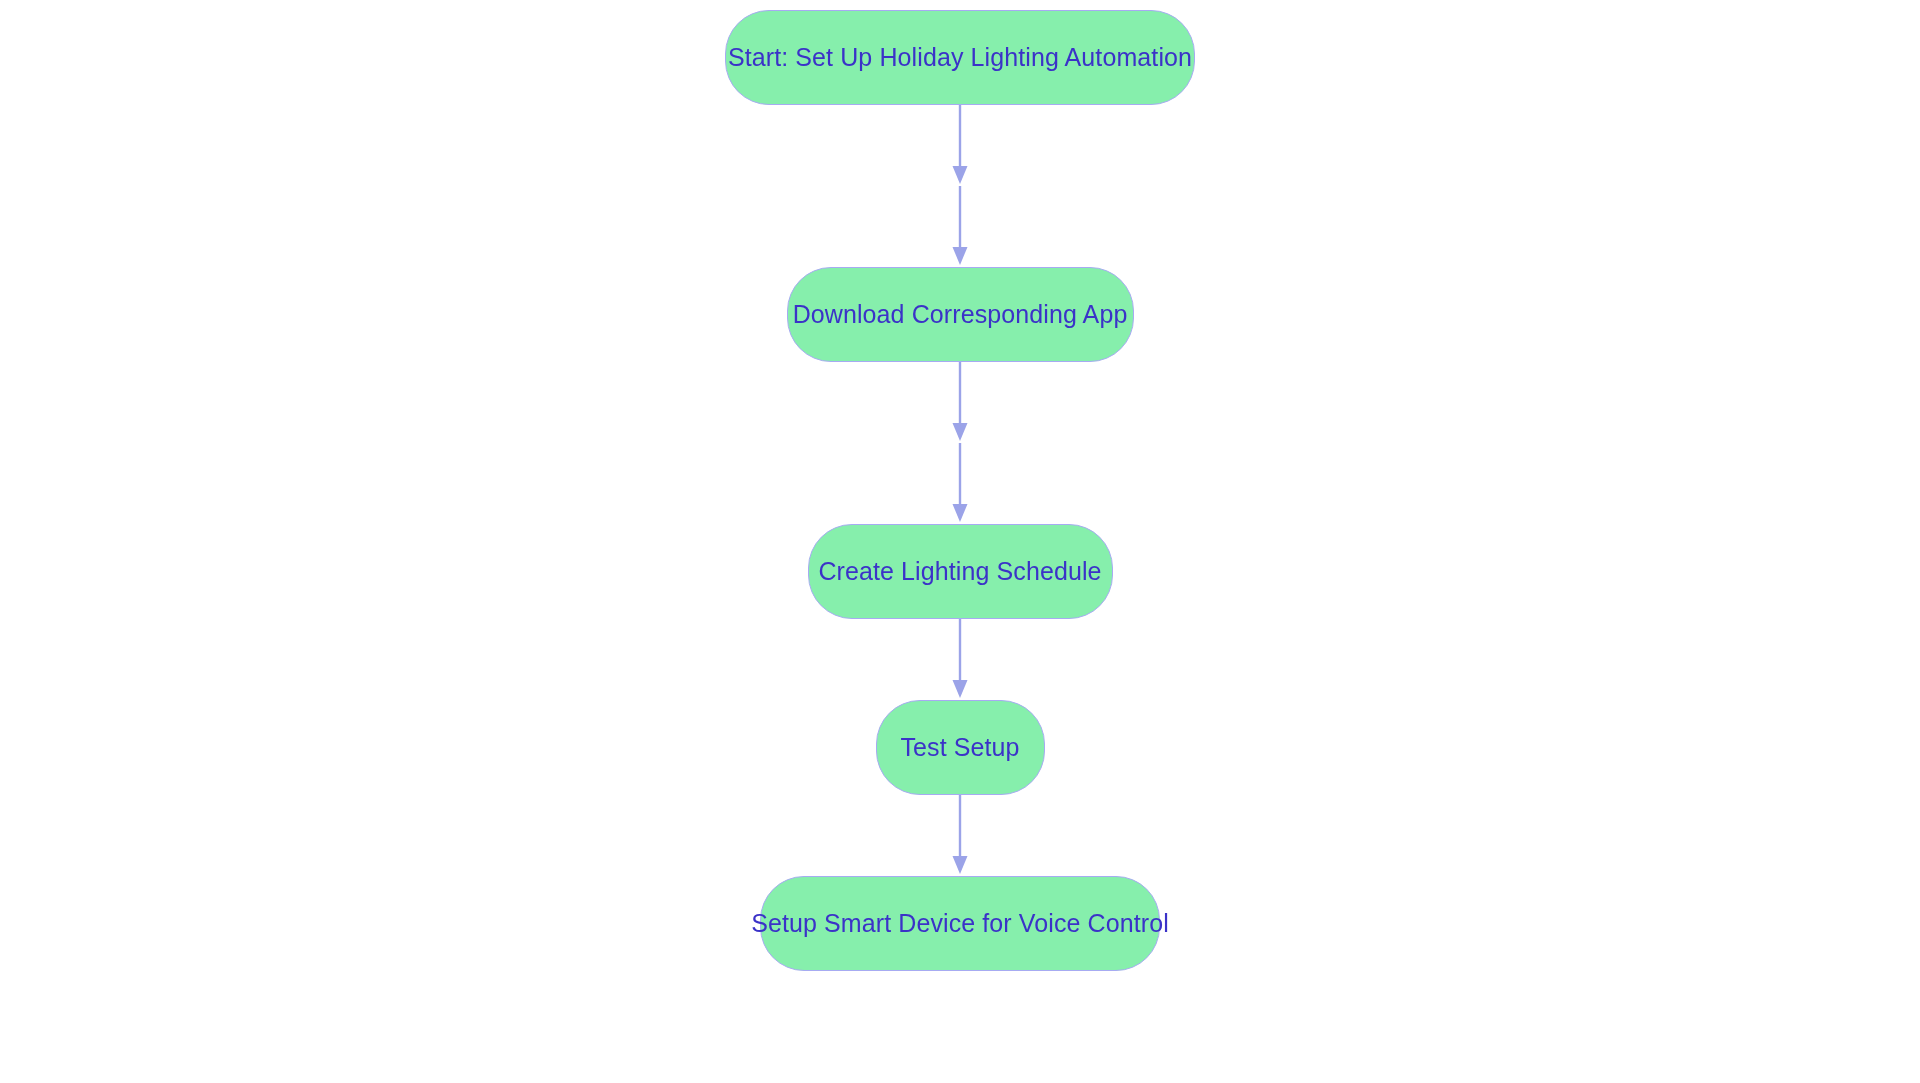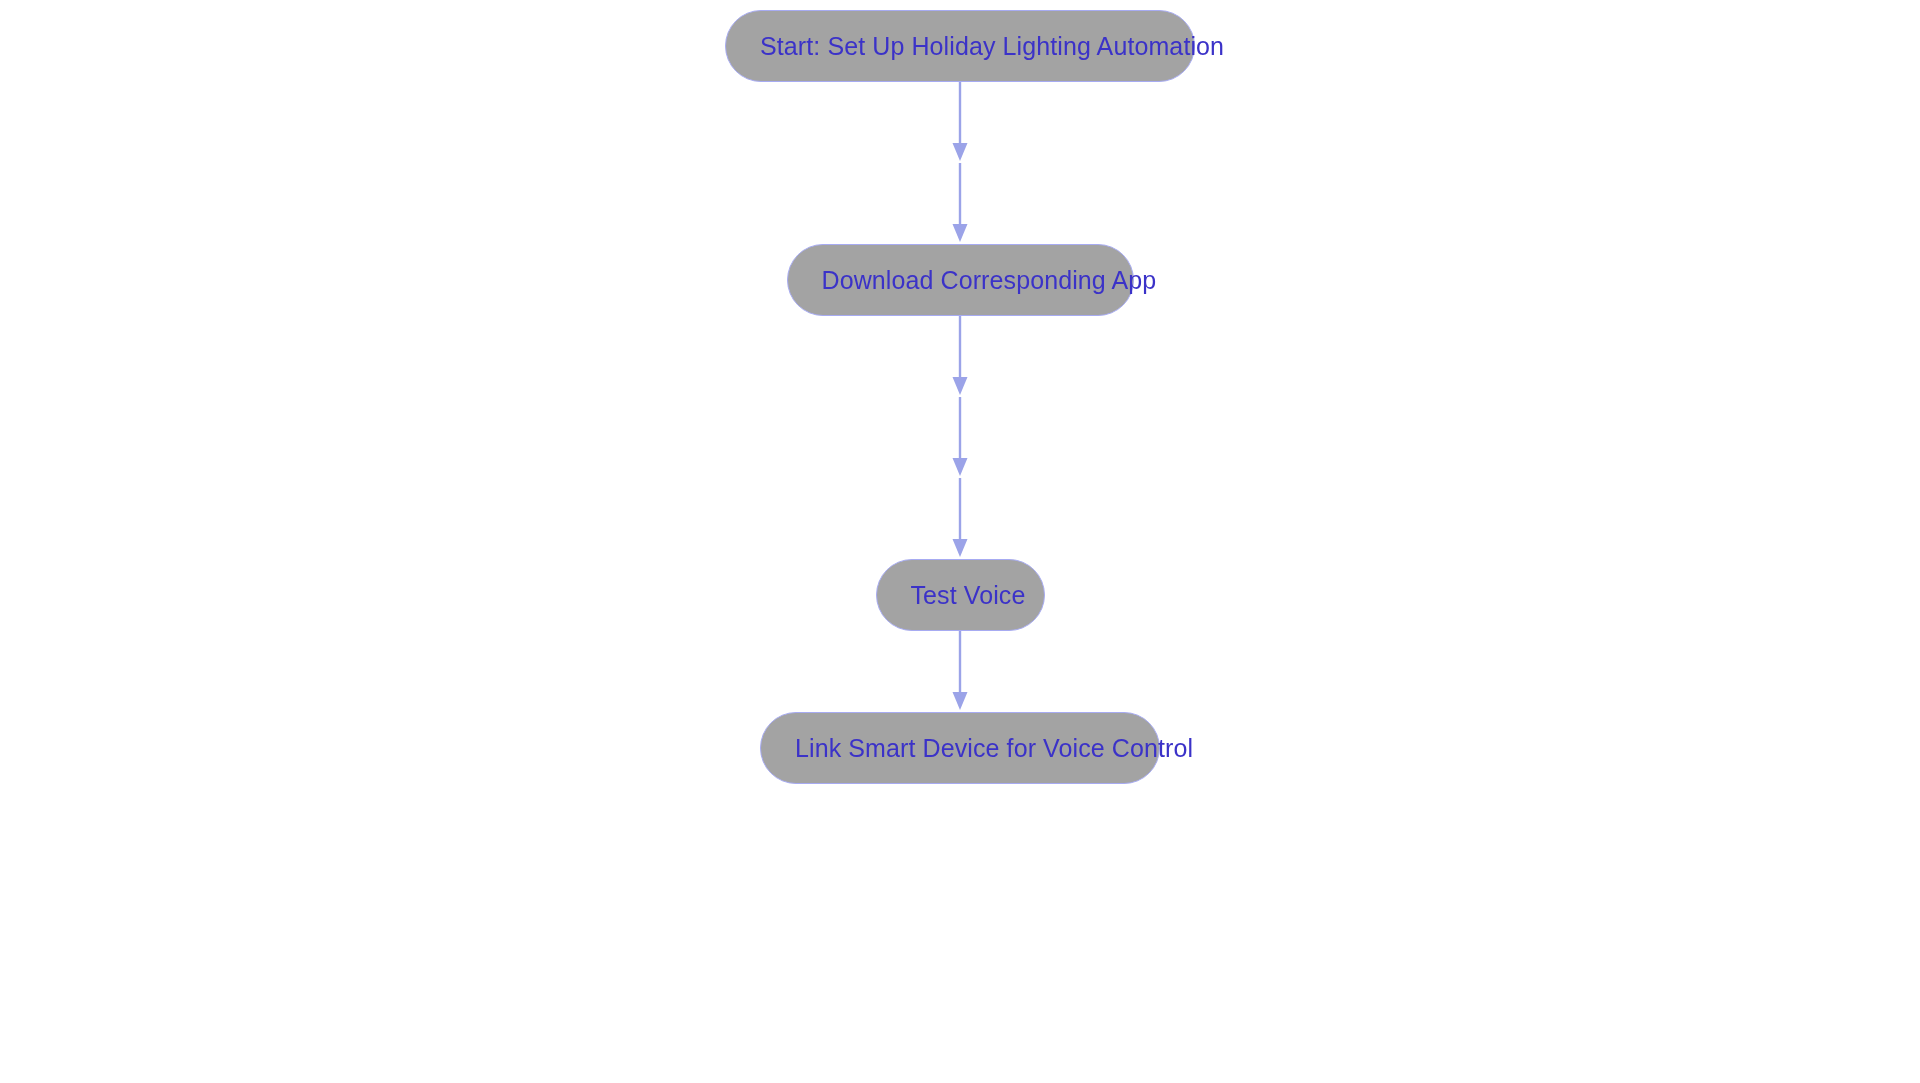--- a/index.html
+++ b/index.html
@@ -23,26 +23,27 @@
     left: 0;
     top: 0;
     width: 1920px;
     height: 1083px;
     display: flex;
     flex-direction: column;
     align-items: center;
   }
   .node {
     box-sizing: border-box;
-    height: 72px;
+    height: 95px;
     border-radius: 44px;
-    background: #a3a3a3;
+    background: #86efac;
     border: 1.6px solid #a7abf2;
     display: flex;
     align-items: center;
+    justify-content: center;
     flex: 0 0 auto;
   }
   .node-label {
     color: #3b32c8;
     font-size: 25px;
     font-weight: 400;
     letter-spacing: 0.1px;
     white-space: nowrap;
     line-height: 1;
     padding: 0 34px;
@@ -91,33 +92,36 @@
       <line x1="12" y1="0" x2="12" y2="64" stroke="#9ba3e8" stroke-width="2.4"></line>
       <polygon points="12,79 4.5,61 19.5,61" fill="#9ba3e8"></polygon>
     </svg>
 
 
     <svg class="connector" viewBox="0 0 24 81" preserveAspectRatio="none" aria-hidden="true">
       <line x1="12" y1="0" x2="12" y2="64" stroke="#9ba3e8" stroke-width="2.4"></line>
       <polygon points="12,79 4.5,61 19.5,61" fill="#9ba3e8"></polygon>
     </svg>
 
+    <div class="node n4">
+      <span class="node-label">Create Lighting Schedule</span>
+    </div>
 
     <svg class="connector" viewBox="0 0 24 81" preserveAspectRatio="none" aria-hidden="true">
       <line x1="12" y1="0" x2="12" y2="64" stroke="#9ba3e8" stroke-width="2.4"></line>
       <polygon points="12,79 4.5,61 19.5,61" fill="#9ba3e8"></polygon>
     </svg>
 
     <div class="node n5">
-      <span class="node-label">Test Voice</span>
+      <span class="node-label">Test Setup</span>
     </div>
 
     <svg class="connector" viewBox="0 0 24 81" preserveAspectRatio="none" aria-hidden="true">
       <line x1="12" y1="0" x2="12" y2="64" stroke="#9ba3e8" stroke-width="2.4"></line>
       <polygon points="12,79 4.5,61 19.5,61" fill="#9ba3e8"></polygon>
     </svg>
 
     <div class="node n6">
-      <span class="node-label">Link Smart Device for Voice Control</span>
+      <span class="node-label">Setup Smart Device for Voice Control</span>
     </div>
 
   </div>
 </div>
 
 </body></html>

